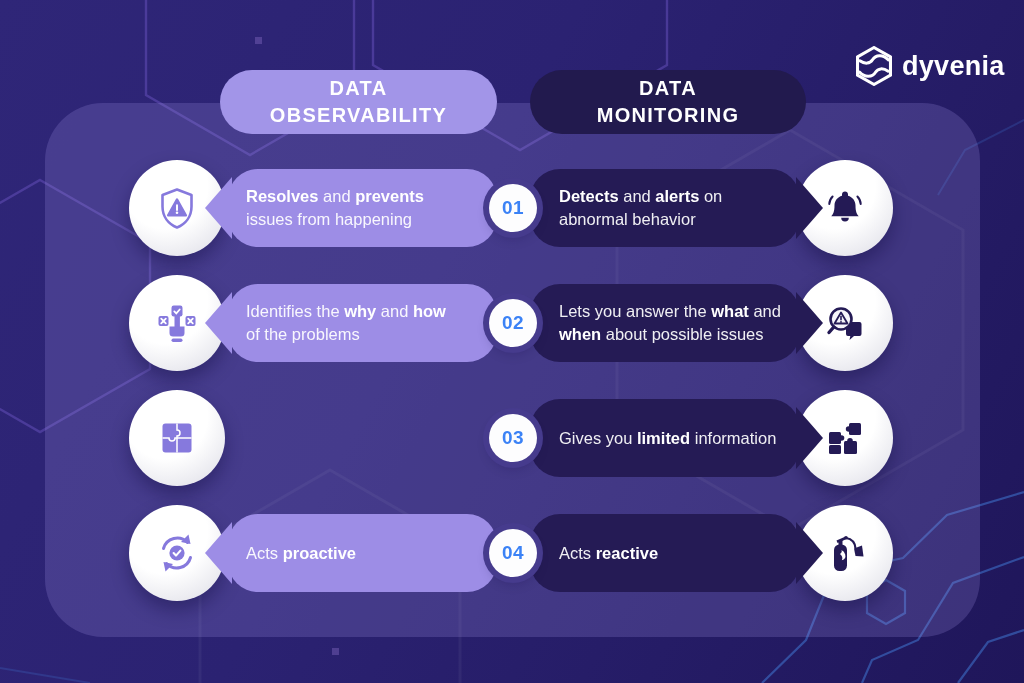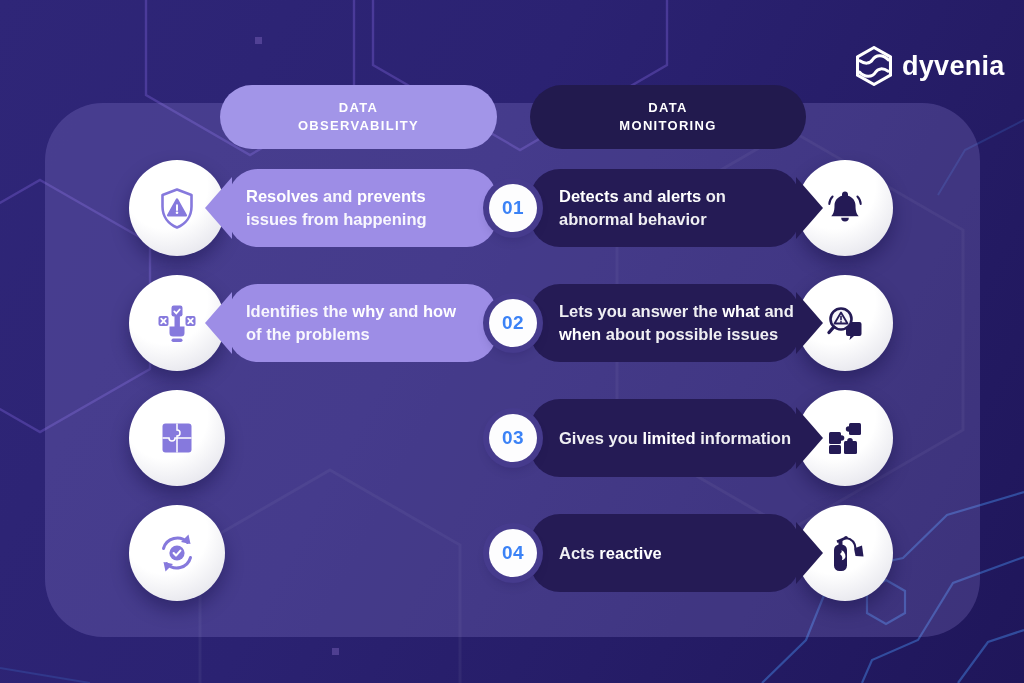--- a/index.html
+++ b/index.html
@@ -11,40 +11,40 @@
   .decor{position:absolute;left:0;top:0;width:1024px;height:683px;z-index:0;}
   .panel{
     position:absolute;left:45px;top:103px;width:935px;height:534px;
     border-radius:58px;background:rgba(163,152,232,0.22);z-index:1;
   }
   .logo{position:absolute;top:26px;left:856px;display:flex;align-items:center;gap:10px;z-index:2;margin-top:20px;}
   .logo-text{color:#ffffff;font-size:27px;font-weight:700;letter-spacing:.3px;}
   .header-pill{
     position:absolute;top:70px;height:64px;border-radius:32px;z-index:2;
     display:flex;flex-direction:column;justify-content:center;align-items:center;
-    color:#fff;font-weight:700;font-size:13px;letter-spacing:1.3px;line-height:1.35;text-align:center;margin-top:15px;
+    color:#fff;font-weight:700;font-size:20px;letter-spacing:1.3px;line-height:1.35;text-align:center;
   }
   .header-light{left:220px;width:277px;background:#a295e8;}
   .header-dark{left:530px;width:276px;background:#221a4e;}
   .row{position:absolute;left:0;width:1024px;height:96px;z-index:2;}
   .icon-circle{
     position:absolute;top:0;width:96px;height:96px;border-radius:50%;z-index:1;
     background:radial-gradient(circle at 38% 28%,#ffffff 46%,#ececf1 74%,#d9d8e2 100%);
     box-shadow:0 9px 18px rgba(14,8,58,0.38);
     display:flex;align-items:center;justify-content:center;
   }
   .icon-left{left:129px;}
   .icon-right{left:797px;}
   .pill{
     position:absolute;top:9px;height:78px;display:flex;align-items:center;z-index:2;
     color:#fff;font-size:16.5px;line-height:1.38;
   }
   .pill p{margin:0;}
   .pill b{font-weight:700;color:#fff;}
-  .pill span{font-weight:700;color:rgba(255,255,255,0.93);}
+  .pill span{font-weight:400;color:rgba(255,255,255,0.93);}
   .pill-light{left:228px;width:269px;background:#9d8de6;border-radius:30px;padding:0 4px 0 18px;box-sizing:border-box;}
   .pill-light::before{
     content:"";position:absolute;left:-23px;top:50%;transform:translateY(-50%);
     width:27px;height:62px;background:#9d8de6;
     clip-path:polygon(100% 0,0 50%,100% 100%);
   }
   .pill-dark{left:530px;width:270px;background:#251b55;border-radius:30px;padding:0 4px 0 29px;box-sizing:border-box;}
   .pill-dark::after{
     content:"";position:absolute;right:-23px;top:50%;transform:translateY(-50%);
     width:27px;height:62px;background:#251b55;
@@ -216,20 +216,23 @@
           <path d="M35.5 26.5 A14.2 14.2 0 0 1 11.5 32.5"></path>
         </g>
         <g fill="#8679dd">
           <path d="M33.5 3.5 l2 9.5 -9.5 -2 z"></path>
           <path d="M10.5 40.5 l-2 -9.5 9.5 2 z"></path>
           <circle cx="22" cy="22" r="7.6"></circle>
         </g>
         <path d="M18.6 22.1 l2.4 2.5 4.4 -5" stroke="#fff" stroke-width="2.1" fill="none" stroke-linecap="round" stroke-linejoin="round"></path>
       </svg>
     </div>
+    <div class="pill pill-light">
+      <p><span>Acts </span><b>proactive</b></p>
+    </div>
     <div class="number-circle">
       <span>04</span>
     </div>
     <div class="icon-circle icon-right">
       <svg width="44" height="44" viewBox="0 0 44 44">
         <g fill="#241a55">
           <rect x="11" y="13.5" width="13" height="26.5" rx="5.5"></rect>
           <rect x="15.5" y="9" width="4" height="5.5"></rect>
           <path d="M13.5 9.5 l8.5 -3.8 1.1 2.5 -8.5 3.8 z"></path>
           <circle cx="23" cy="6.8" r="1.8"></circle>

